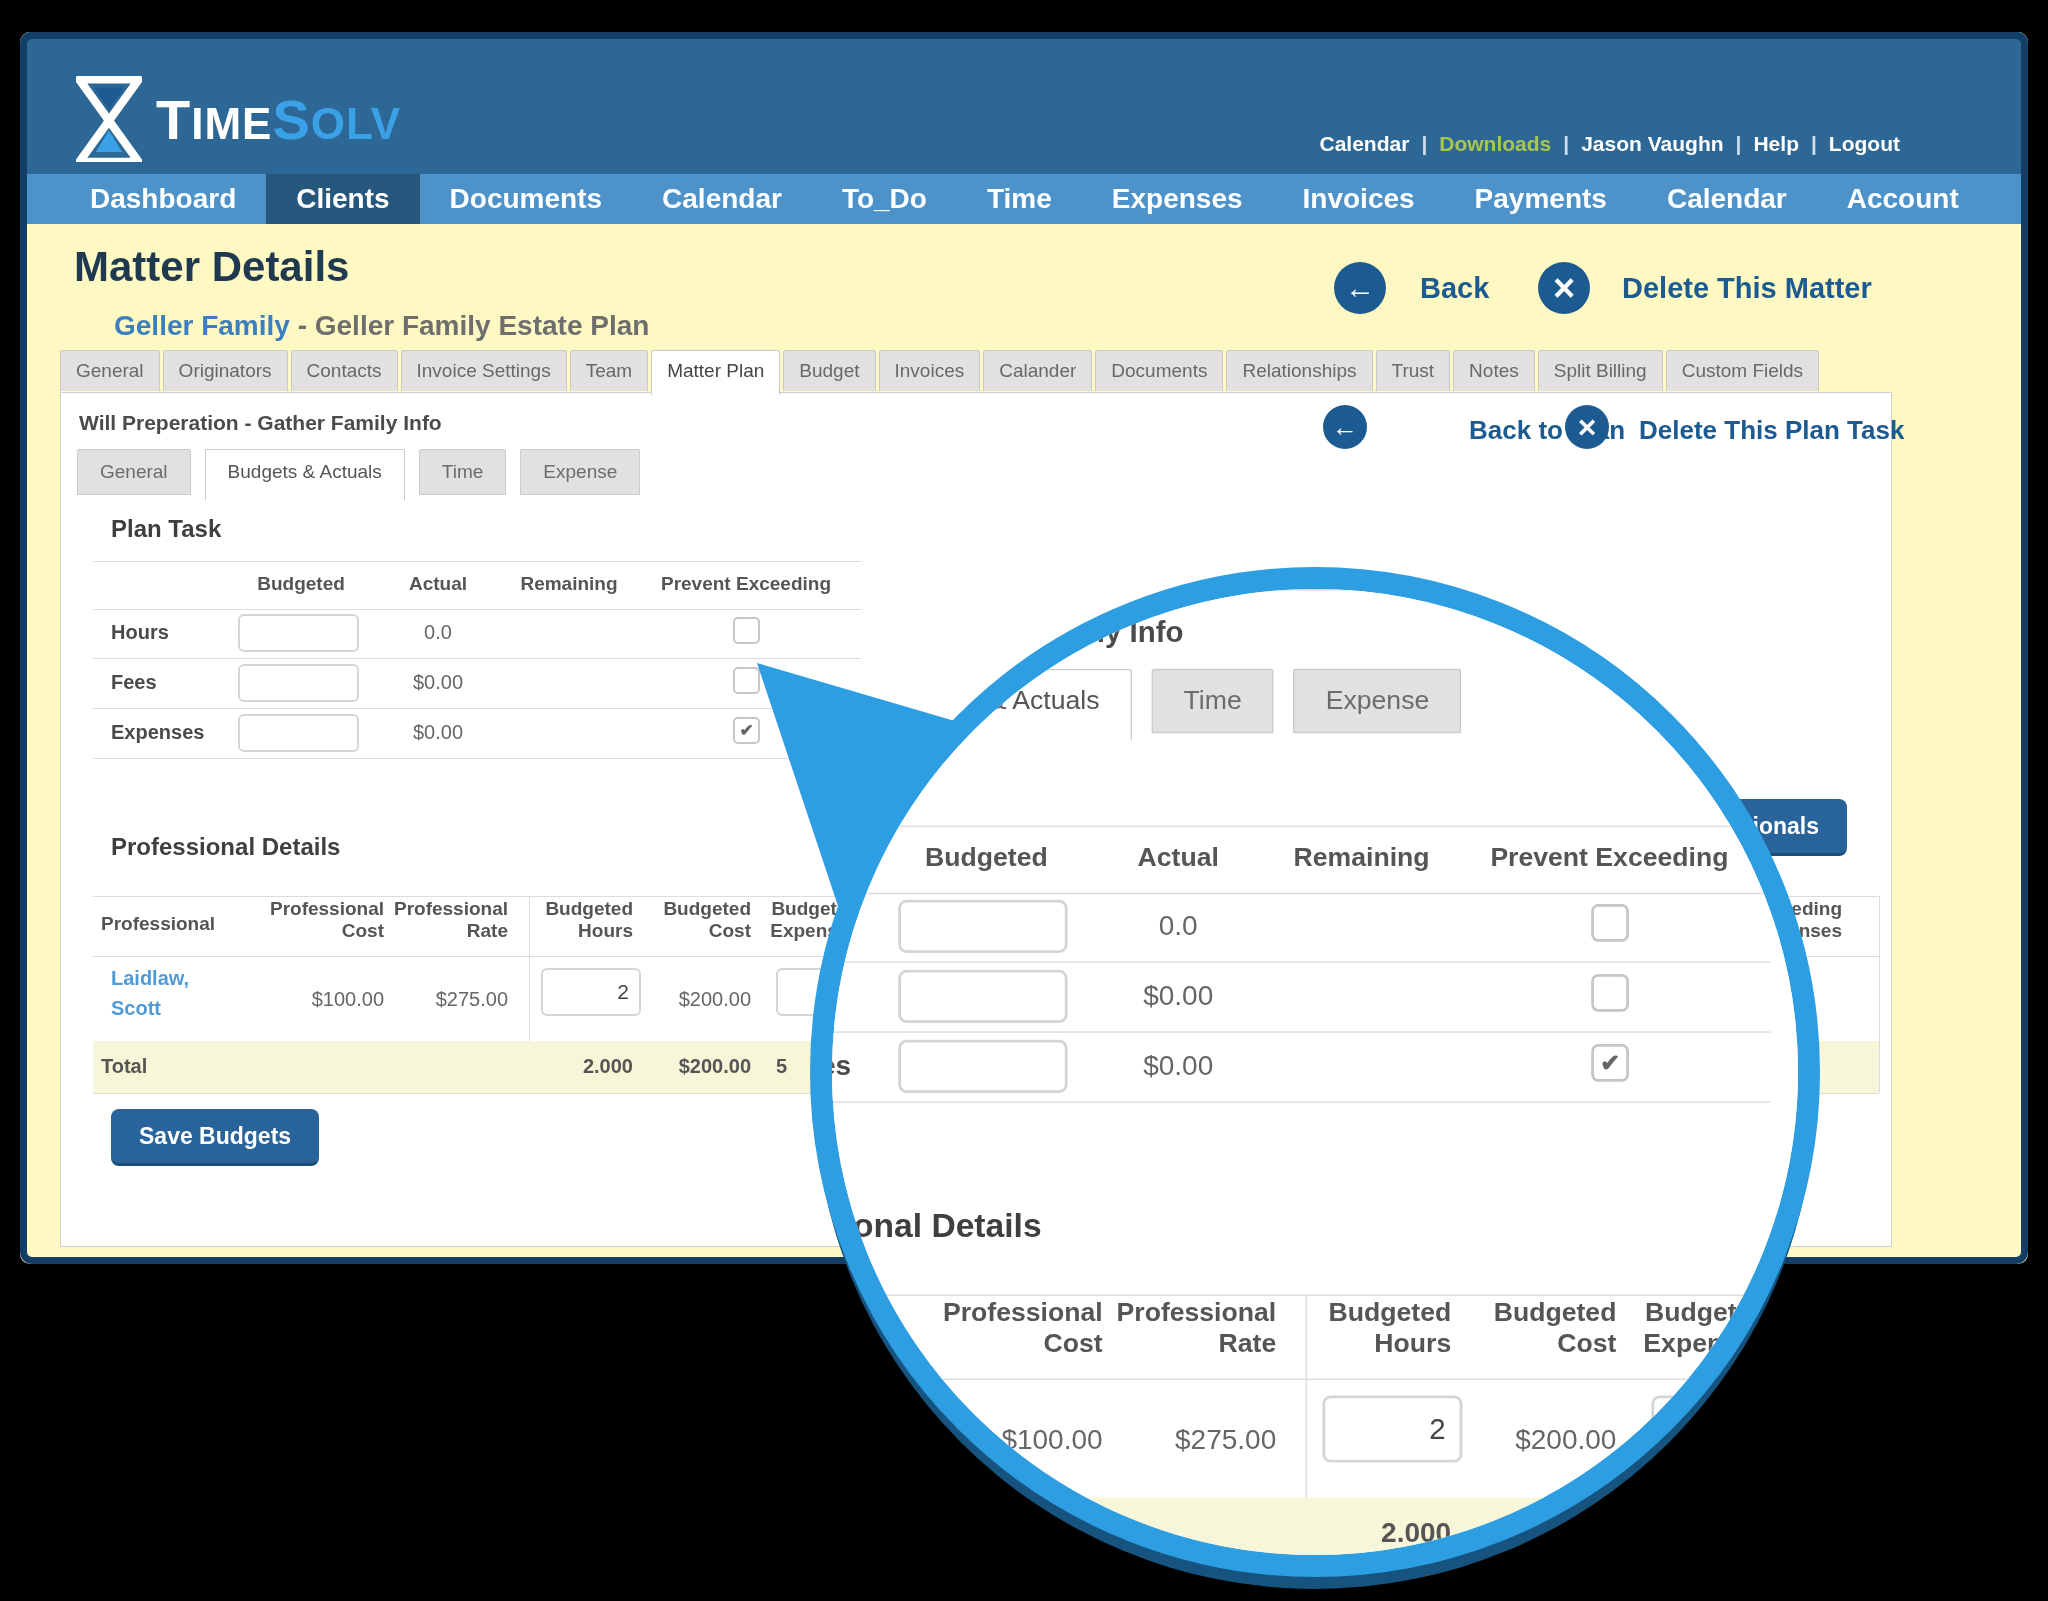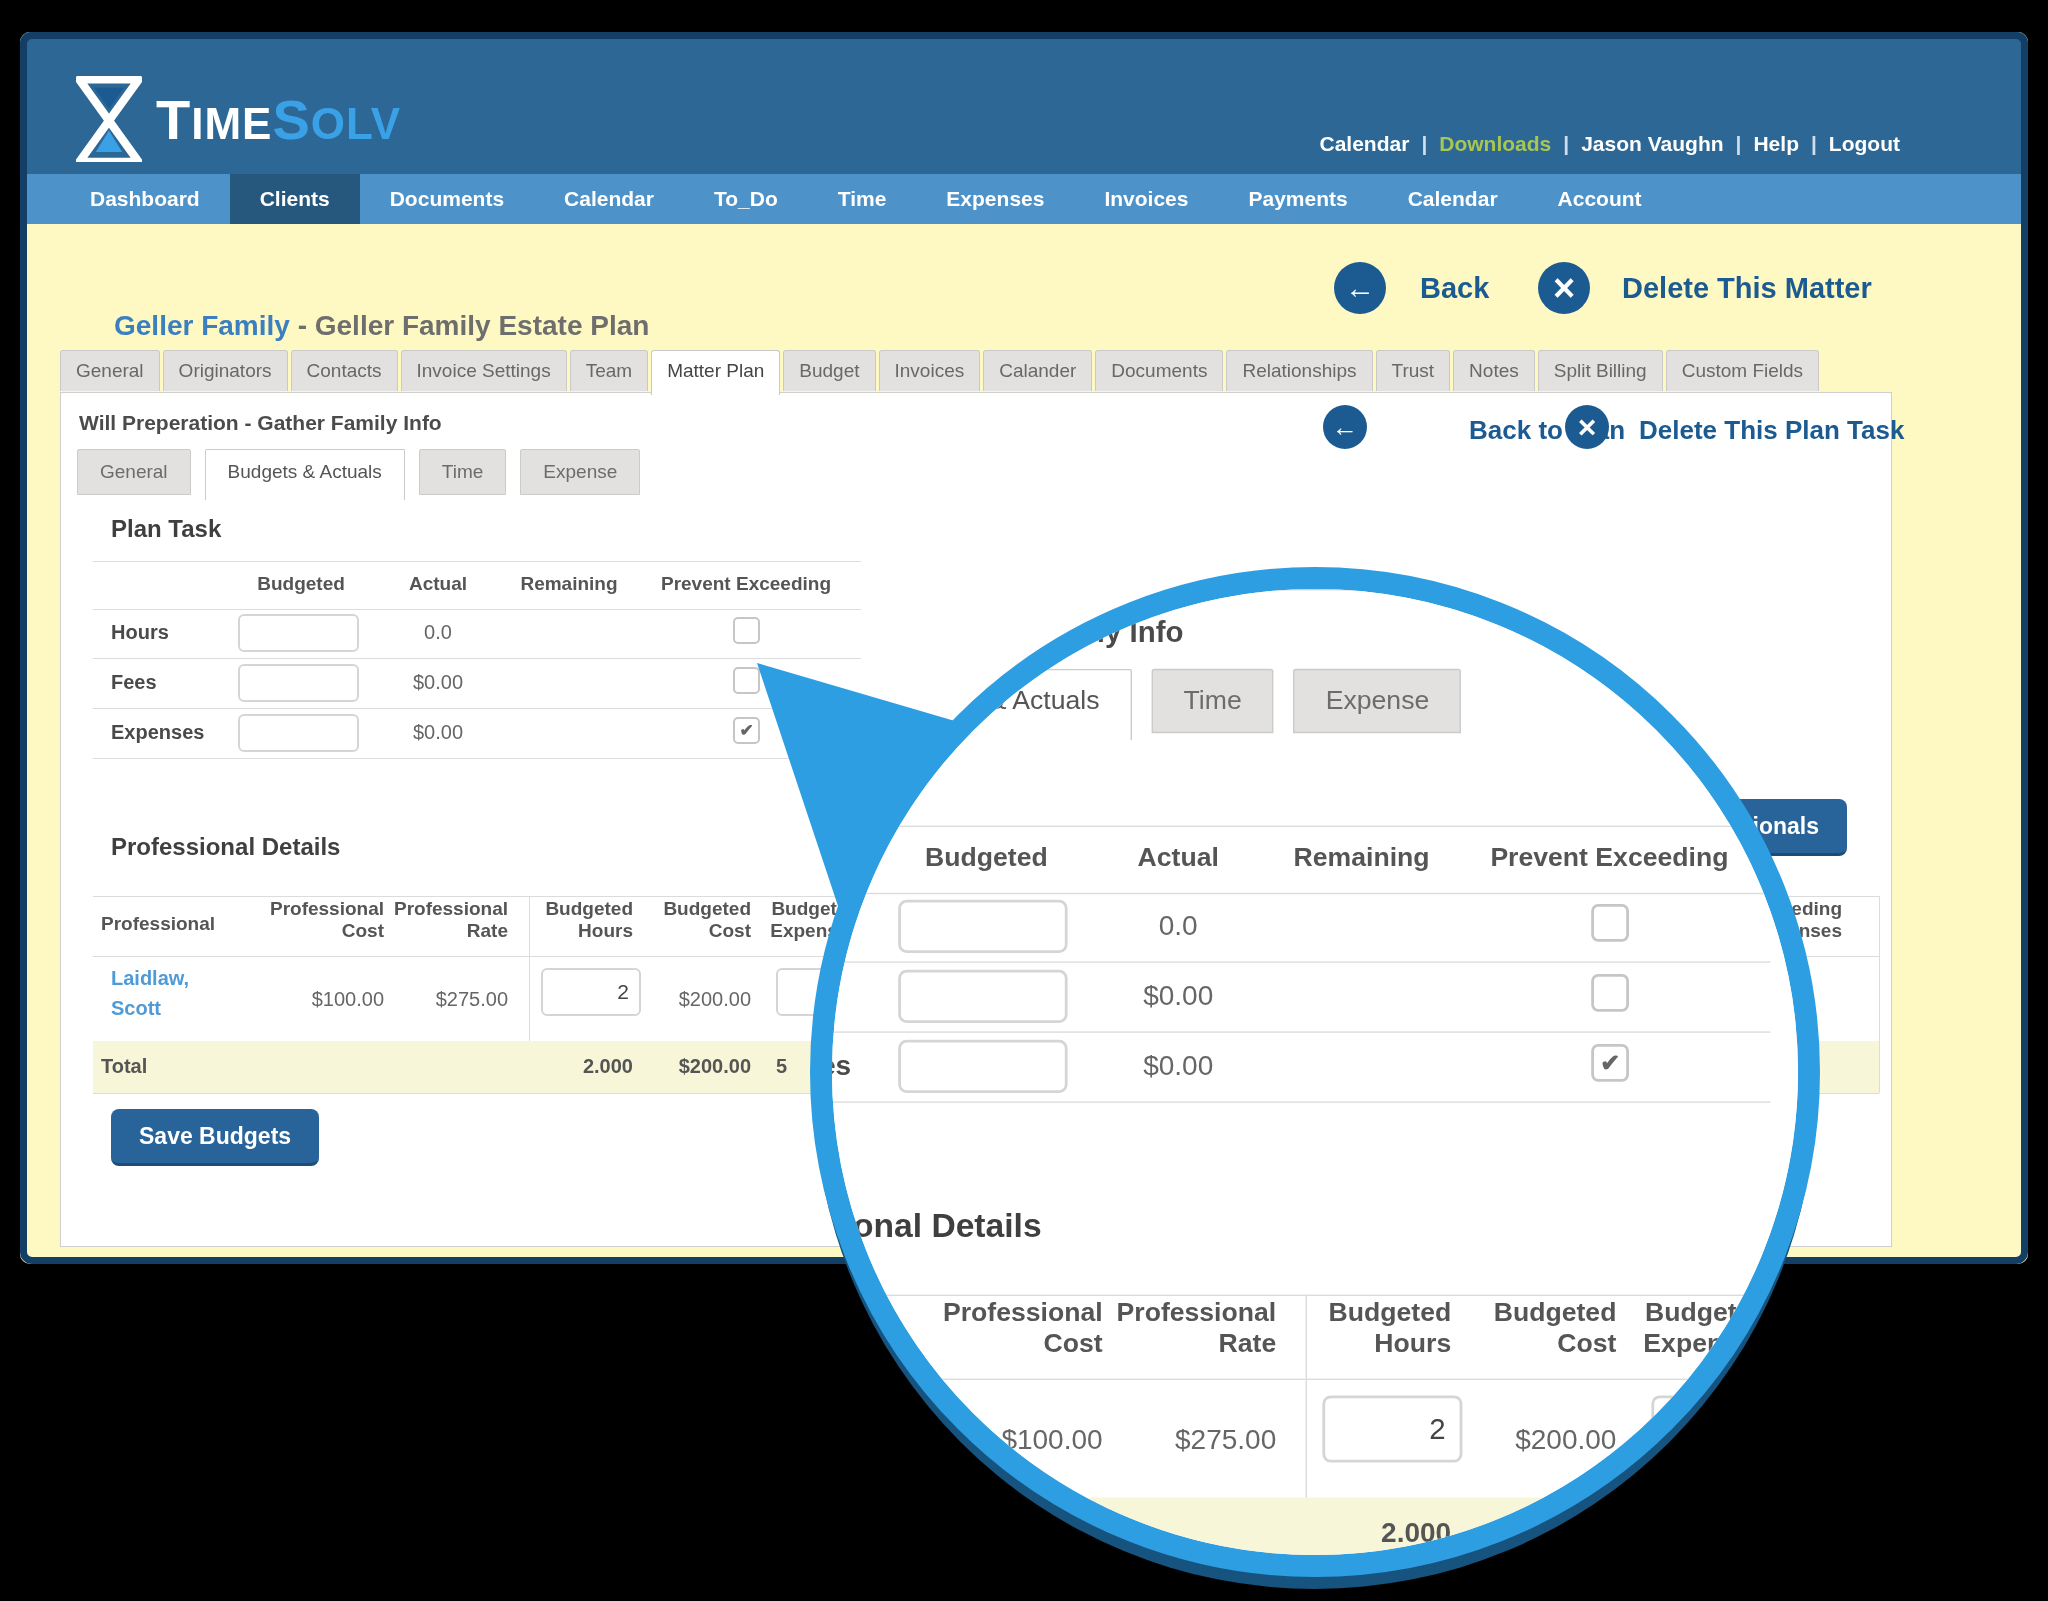--- a/index.html
+++ b/index.html
@@ -19,21 +19,21 @@
   .logo-time{color:#ffffff;font-weight:bold;font-size:44px;letter-spacing:1px;}
   .logo-solv{color:#3ba1e6;font-weight:bold;font-size:44px;letter-spacing:1px;}
   .logo-text .big{font-size:56px;}
   .header-links{position:absolute;right:128px;top:100px;font-size:21px;font-weight:bold;color:#fff;white-space:nowrap;}
   .header-links .sep{color:#cfdded;padding:0 12px;font-weight:bold;}
   .hl{color:#fff;cursor:pointer;}
   .hl.green{color:#a8c653;}
 
   
   .nav{position:absolute;left:0;top:142px;width:100%;height:50px;background:#4d92c8;display:flex;padding-left:40px;box-sizing:border-box;}
-  .nav-item{padding:0 30px;line-height:50px;font-size:21px;font-weight:bold;color:#fff;white-space:nowrap;cursor:pointer;}
+  .nav-item{padding:0 30px;line-height:50px;font-size:28px;font-weight:bold;color:#fff;white-space:nowrap;cursor:pointer;}
   .nav-item.active{background:#26577d;}
 
   
   .page-title{position:absolute;left:54px;top:210px;font-size:42px;line-height:50px;font-weight:bold;color:#1e3950;}
   .breadcrumb{position:absolute;left:56px;top:278px;font-size:28px;font-weight:bold;margin-left:38px;}
   .crumb-link{color:#3c7fc0;cursor:pointer;}
   .crumb-rest{color:#6e6e6e;}
 
   .circ{position:absolute;border-radius:50%;background:#1c5b91;color:#fff;display:flex;align-items:center;justify-content:center;font-weight:bold;cursor:pointer;}
   .circ-lg{width:52px;height:52px;font-size:30px;}
@@ -122,20 +122,21 @@
       <div class="nav-item">Calendar</div>
       <div class="nav-item">To_Do</div>
       <div class="nav-item">Time</div>
       <div class="nav-item">Expenses</div>
       <div class="nav-item">Invoices</div>
       <div class="nav-item">Payments</div>
       <div class="nav-item">Calendar</div>
       <div class="nav-item">Account</div>
     </div>
 
+    <div class="page-title">Matter Details</div>
     <div class="breadcrumb"><span class="crumb-link">Geller Family</span><span class="crumb-rest"> - </span><span class="crumb-rest">Geller Family Estate Plan</span></div>
 
     <div class="circ circ-lg" style="left:1314px;top:230px;">
         <span>←</span>
       </div>
     <div class="action-label lg" style="left:1400px;top:240px;">Back</div>
     <div class="circ circ-lg" style="left:1518px;top:230px;font-size:38px;">
         <span>×</span>
       </div>
     <div class="action-label lg" style="left:1602px;top:240px;">Delete This Matter</div>

